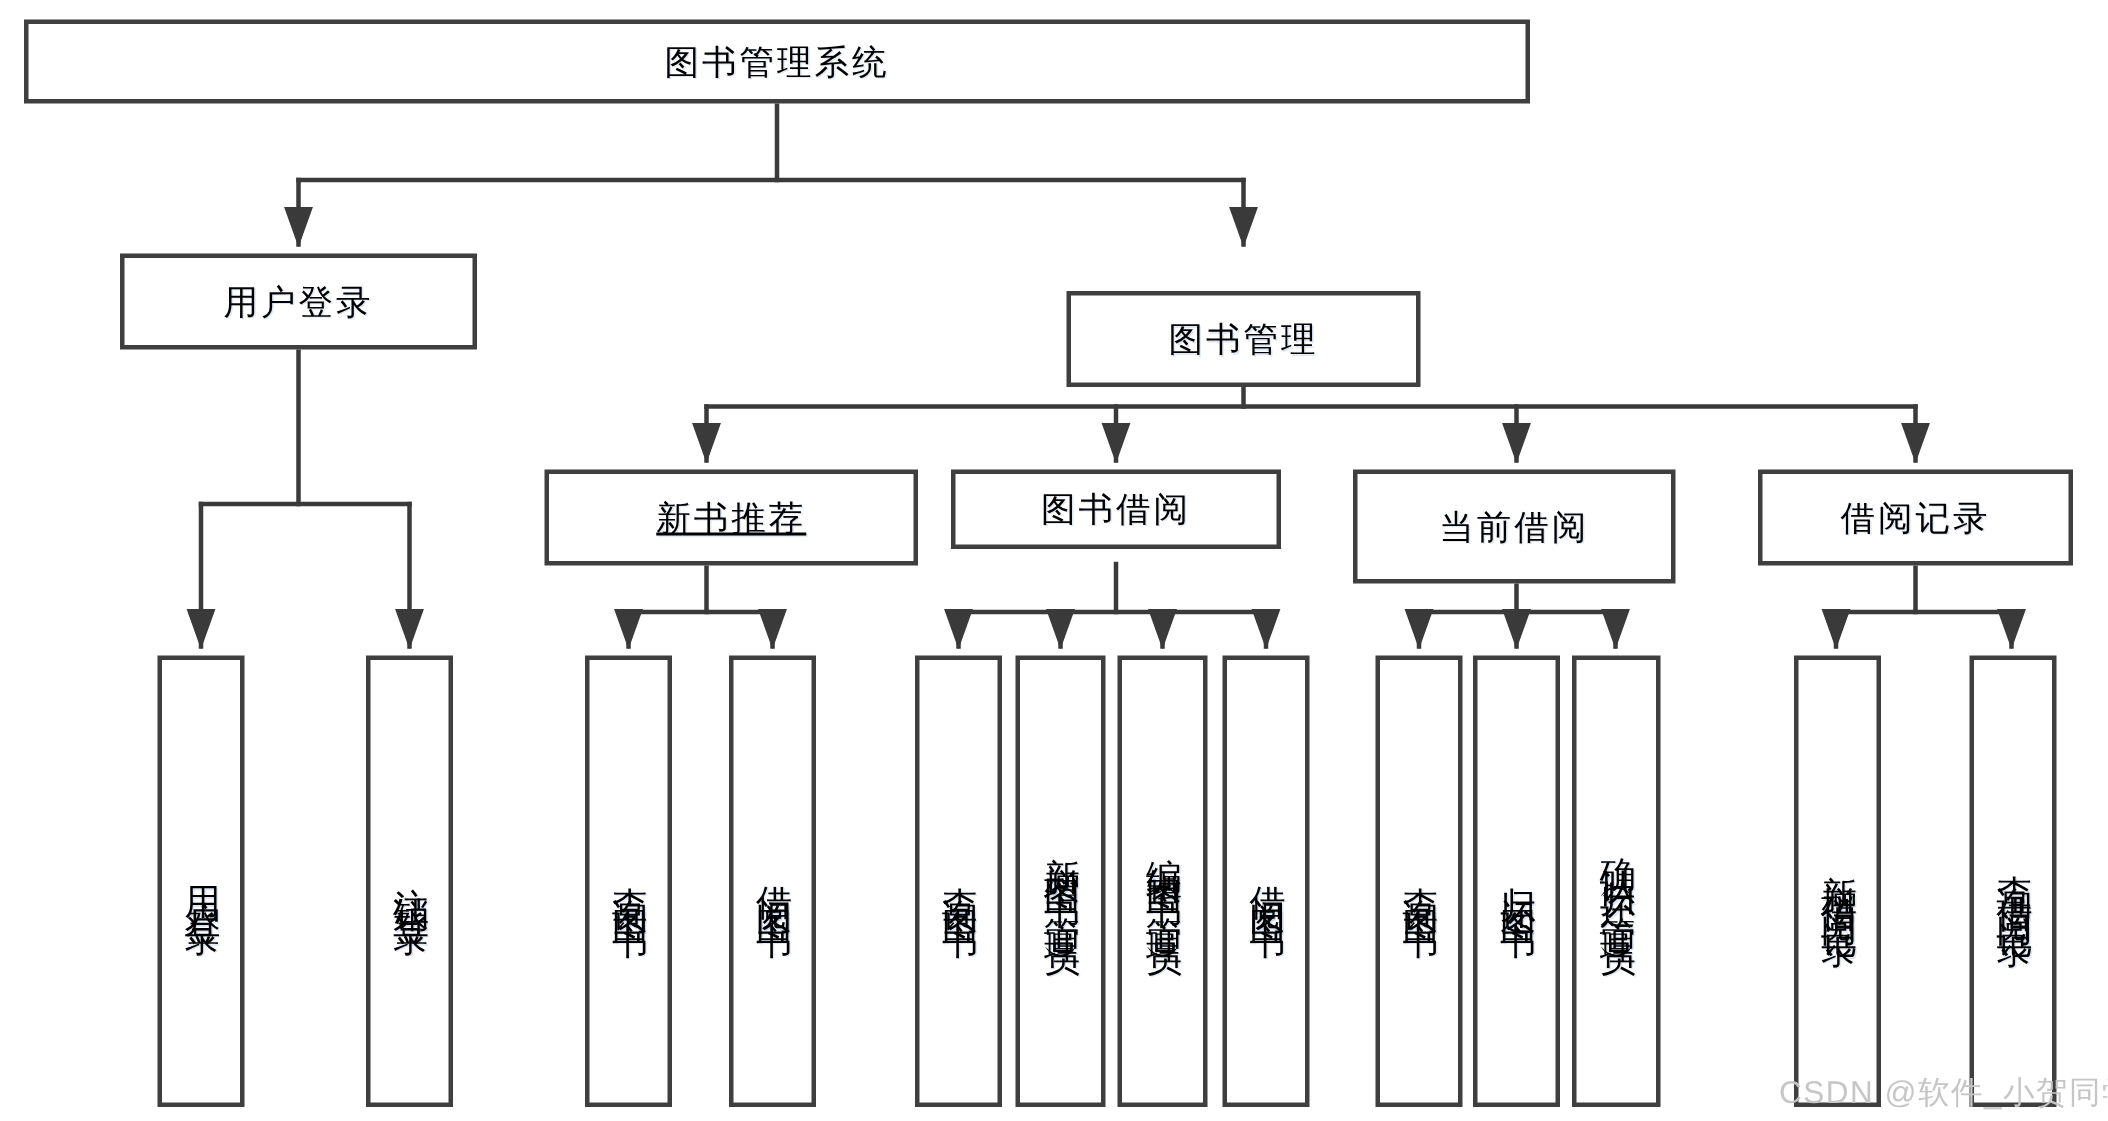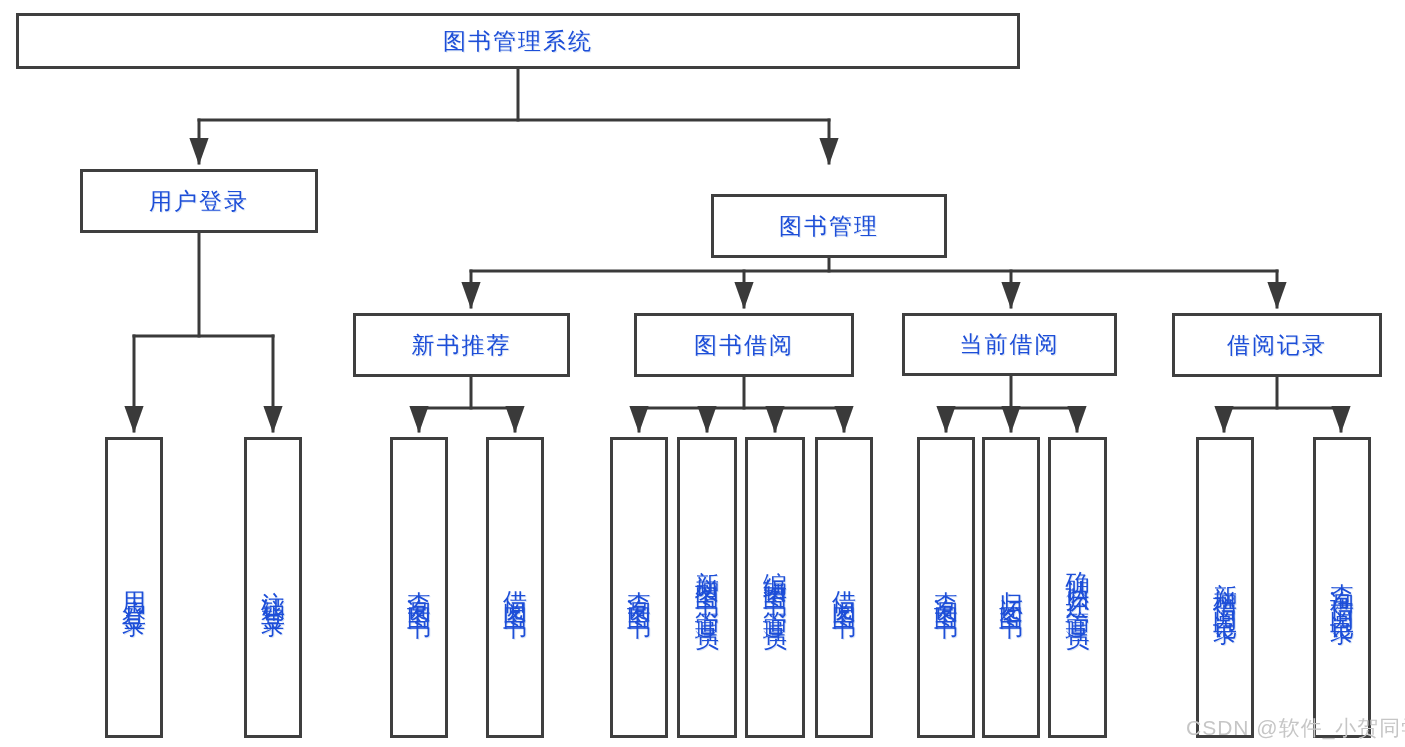--- a/index.html
+++ b/index.html
@@ -24,21 +24,21 @@
   }
   .node {
     position: absolute;
     box-sizing: border-box;
     background: #ffffff;
     border: 3px solid #3f3f3f;
     display: flex;
     align-items: center;
     justify-content: center;
     z-index: 2;
-    color: #1d4ed8;
+    color: #000000;
   }
   .h-node {
     font-size: 23px;
     letter-spacing: 2px;
     text-shadow: 1px 1px 0 rgba(120,160,220,0.25);
   }
   .leaf {
     top: 437px;
     height: 301px;
     width: 58px;
@@ -122,27 +122,27 @@
     <span>图书管理系统</span>
   </div>
 
   <div class="node h-node" style="left:80px; top:169px; width:238px; height:64px;">
     <span>用户登录</span>
   </div>
   <div class="node h-node" style="left:711px; top:169px; width:236px; height:64px;margin-top:25px;">
     <span>图书管理</span>
   </div>
 
-  <div class="node h-node" style="left:353px; top:313px; width:217px; height:64px;">
+  <div class="node h-node" style="left:363px; top:313px; width:249px; height:64px;text-decoration:underline;">
     <span>新书推荐</span>
   </div>
-  <div class="node h-node" style="left:634px; top:313px; width:220px; height:64px;">
+  <div class="node h-node" style="left:634px; top:313px; width:220px; height:53px;">
     <span>图书借阅</span>
   </div>
-  <div class="node h-node" style="left:902px; top:313px; width:215px; height:63px;">
+  <div class="node h-node" style="left:902px; top:313px; width:215px; height:76px;">
     <span>当前借阅</span>
   </div>
   <div class="node h-node" style="left:1172px; top:313px; width:210px; height:64px;">
     <span>借阅记录</span>
   </div>
 
   <div class="node leaf" style="left:105px;">
     <span class="v-label">用户登录</span>
   </div>
   <div class="node leaf" style="left:244px;">

